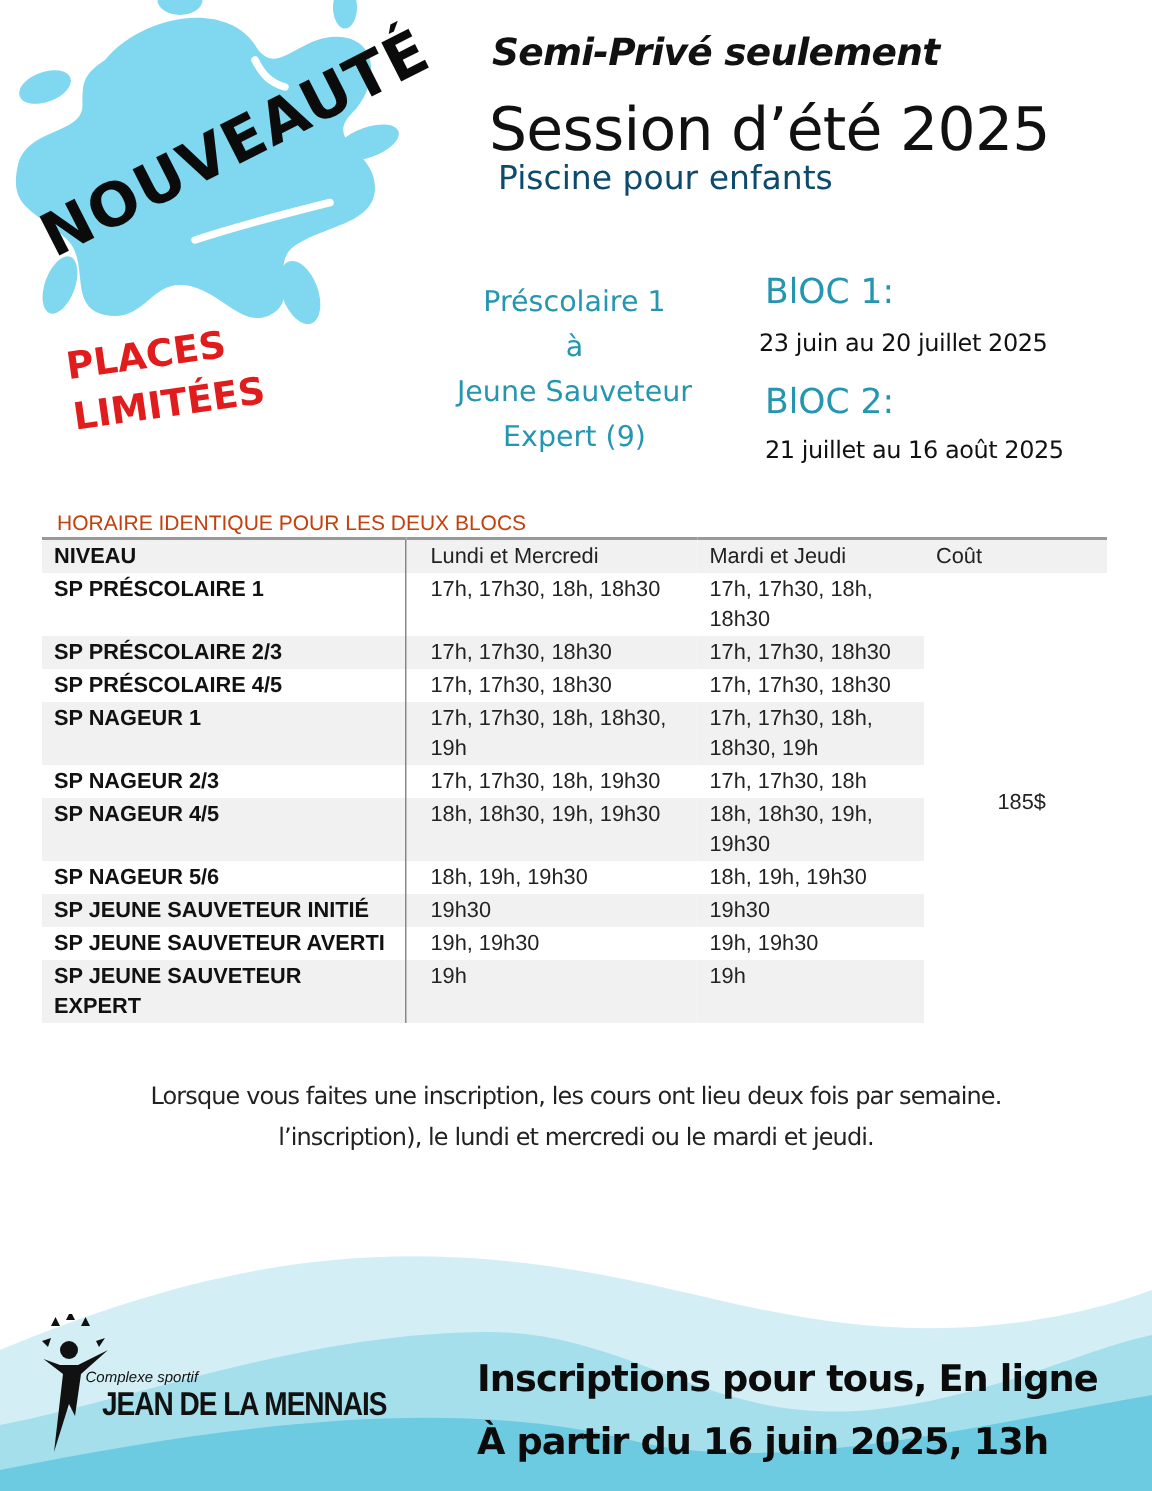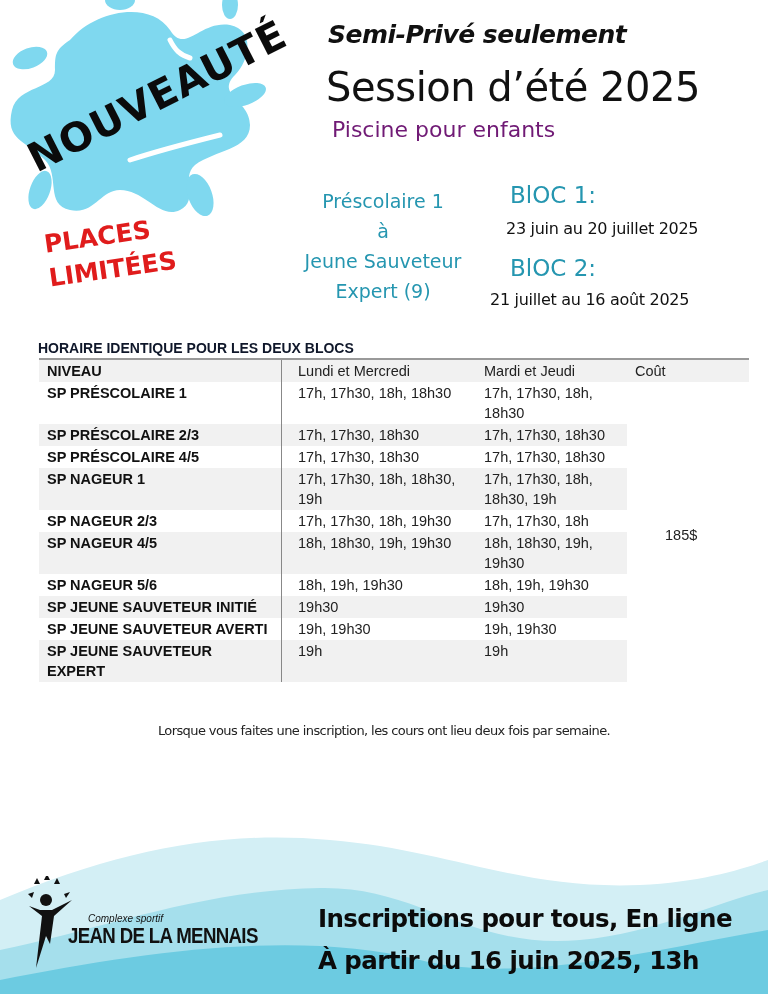--- a/index.html
+++ b/index.html
@@ -8,44 +8,44 @@
 
   
   #splash { left:0; top:0; width:300px; height:250px; }
   .nouveaute { left:20px; top:60px; font-family:"DejaVu Sans", sans-serif; font-weight:900; font-size:40px; letter-spacing:1px; color:#0b0b0b; transform:rotate(-27deg); transform-origin:left top; white-space:nowrap; top:140px; }
   .places { left:42px; top:228px; font-family:"DejaVu Sans", sans-serif; font-weight:900; font-size:25px; color:#e01c1c; transform:rotate(-8deg); transform-origin:left top; line-height:34px; }
   .places div { white-space:nowrap; }
 
   
   .semi { left:328px; top:20px; font-family:"DejaVu Sans", sans-serif; font-weight:900; font-size:25px; color:#111; letter-spacing:-0.5px;font-style:italic; }
   .session { left:326px; top:64px; font-family:"DejaVu Sans", sans-serif; font-size:40px; color:#111; letter-spacing:-0.5px; font-weight:normal; }
-  .piscine { left:332px; top:117px; font-family:"DejaVu Sans", sans-serif; font-size:22px; color:#701a75; }
+  .piscine { left:332px; top:107px; font-family:"DejaVu Sans", sans-serif; font-size:22px; color:#0c4a6e; }
 
   .levels { left:278px; top:186px; width:210px; text-align:center; font-family:"DejaVu Sans", sans-serif; font-size:19px; line-height:30px; color:#2596b0; }
   .bloc-label { font-family:"DejaVu Sans", sans-serif; font-size:23px; color:#2596b0; }
   .bloc-dates { font-family:"DejaVu Sans", sans-serif; font-size:16px; color:#111; letter-spacing:-0.3px; }
 
   
-  .table-title { left:38px; top:340px; font-size:14px; font-weight:bold; color:#0f172a; }
-  table.sched { position:absolute; left:39px; top:358px; width:710px; border-collapse:collapse; font-size:14.5px; color:#222; }
+  .table-title { left:38px; top:340px; font-size:14px; font-weight:normal; color:#c2410c; }
+  table.sched { position:absolute; left:28px; top:358px; width:710px; border-collapse:collapse; font-size:14.5px; color:#222; }
   table.sched td { padding:1px 8px; vertical-align:top; line-height:20px; }
   table.sched tr.hdr td { border-top:2px solid #999; }
   table.sched td.niv { font-weight:bold; width:226px; border-right:1.5px solid #888; color:#111; }
   table.sched td.t1 { width:170px;padding-left:16px; }
   table.sched td.t2 { width:135px; }
   table.sched td.cost { background:#fff !important; }
   table.sched tr.shade td { background:#f1f1f1; }
   .price { left:665px; top:527px; font-size:14.5px; color:#222; }
 
-  .note { left:0; top:717px; width:768px; text-align:center; font-family:"DejaVu Sans", sans-serif; font-size:13px; line-height:27px; color:#222; letter-spacing:-0.6px; }
+  .note { left:0; top:717px; width:768px; text-align:center; font-family:"DejaVu Sans", sans-serif; font-size:16px; line-height:27px; color:#222; letter-spacing:-0.6px; }
 
   
   #waves { left:0; top:830px; width:768px; height:164px; }
   .logo { left:24px; top:876px; width:260px; height:100px; }
-  .logo-small { left:88px; top:913px; font-size:10px; font-style:italic; color:#111; }
+  .logo-small { left:57px; top:913px; font-size:10px; font-style:italic; color:#111; }
   .logo-big { left:68px; top:923px; font-size:22px; font-weight:bold; color:#111; letter-spacing:-0.8px; transform:scaleX(0.85); transform-origin:left top; white-space:nowrap; }
   .insc { left:318px; top:898px; font-family:"DejaVu Sans", sans-serif; font-weight:900; font-size:24.5px; line-height:42px; color:#0b0b0b; letter-spacing:-0.6px; white-space:nowrap; }
 </style>
 </head>
 <body>
 
 <svg id="splash" class="abs" viewBox="0 0 300 250">
   <path d="M70 40 C 95 10, 150 0, 170 30 C 185 55, 200 20, 230 25 C 255 30, 250 60, 235 75 C 215 95, 250 100, 250 125 C 250 150, 215 150, 195 165 C 180 178, 200 200, 180 210 C 160 220, 145 190, 120 190 C 100 190, 95 215, 70 210 C 45 205, 60 175, 45 160 C 25 140, 5 140, 12 110 C 18 85, 55 90, 55 70 C 55 55, 55 50, 70 40 Z" fill="#7fd8ef"></path>
   <ellipse cx="30" cy="58" rx="18" ry="10" fill="#7fd8ef" transform="rotate(-20 30 58)"></ellipse>
   <ellipse cx="245" cy="95" rx="22" ry="10" fill="#7fd8ef" transform="rotate(-20 245 95)"></ellipse>
@@ -69,21 +69,21 @@
 <div class="abs levels">
   <div>Préscolaire 1</div>
   <div>à</div>
   <div>Jeune Sauveteur</div>
   <div>Expert (9)</div>
 </div>
 
 <div class="abs bloc-label" style="left:510px;top:182px;">BlOC 1:</div>
 <div class="abs bloc-dates" style="left:506px;top:219px;">23 juin au 20 juillet 2025</div>
 <div class="abs bloc-label" style="left:510px;top:255px;">BlOC 2:</div>
-<div class="abs bloc-dates" style="left:490px;top:290px;">21 juillet au 16 août 2025</div>
+<div class="abs bloc-dates" style="left:510px;top:290px;">21 juillet au 16 août 2025</div>
 
 <div class="abs table-title">HORAIRE IDENTIQUE POUR LES DEUX BLOCS</div>
 <table class="sched">
   <tbody>
       <tr class="hdr shade">
     <td class="niv">NIVEAU</td>
     <td class="t1">Lundi et Mercredi</td>
     <td class="t2">Mardi et Jeudi</td>
     <td>Coût</td>
   </tr>
@@ -146,20 +146,21 @@
     <td class="t1">19h</td>
     <td class="t2">19h</td>
     <td class="cost"></td>
   </tr>
 </tbody>
   </table>
 <div class="abs price">185$</div>
 
 <div class="abs note">
   <div>Lorsque vous faites une inscription, les cours ont lieu deux fois par semaine.</div>
+  <div>l’inscription), le lundi et mercredi ou le mardi et jeudi.</div>
 </div>
 
 <svg id="waves" class="abs" viewBox="0 0 768 164" preserveAspectRatio="none">
   <path d="M0 70 C 120 20, 220 0, 330 10 C 450 20, 520 60, 640 55 C 700 52, 740 40, 768 30 L768 164 L0 164 Z" fill="#d3eff5"></path>
   <path d="M0 120 C 100 100, 200 60, 320 58 C 420 56, 470 120, 580 110 C 660 102, 720 70, 768 60 L768 164 L0 164 Z" fill="#a5dfec"></path>
   <path d="M0 150 C 150 120, 300 100, 420 130 C 520 155, 650 120, 768 100 L768 164 L0 164 Z" fill="#6ccbe1"></path>
 </svg>
 
 <svg class="abs logo" viewBox="0 0 260 100">
   <polygon points="10,8 13,2 16,8" fill="#111"></polygon>

